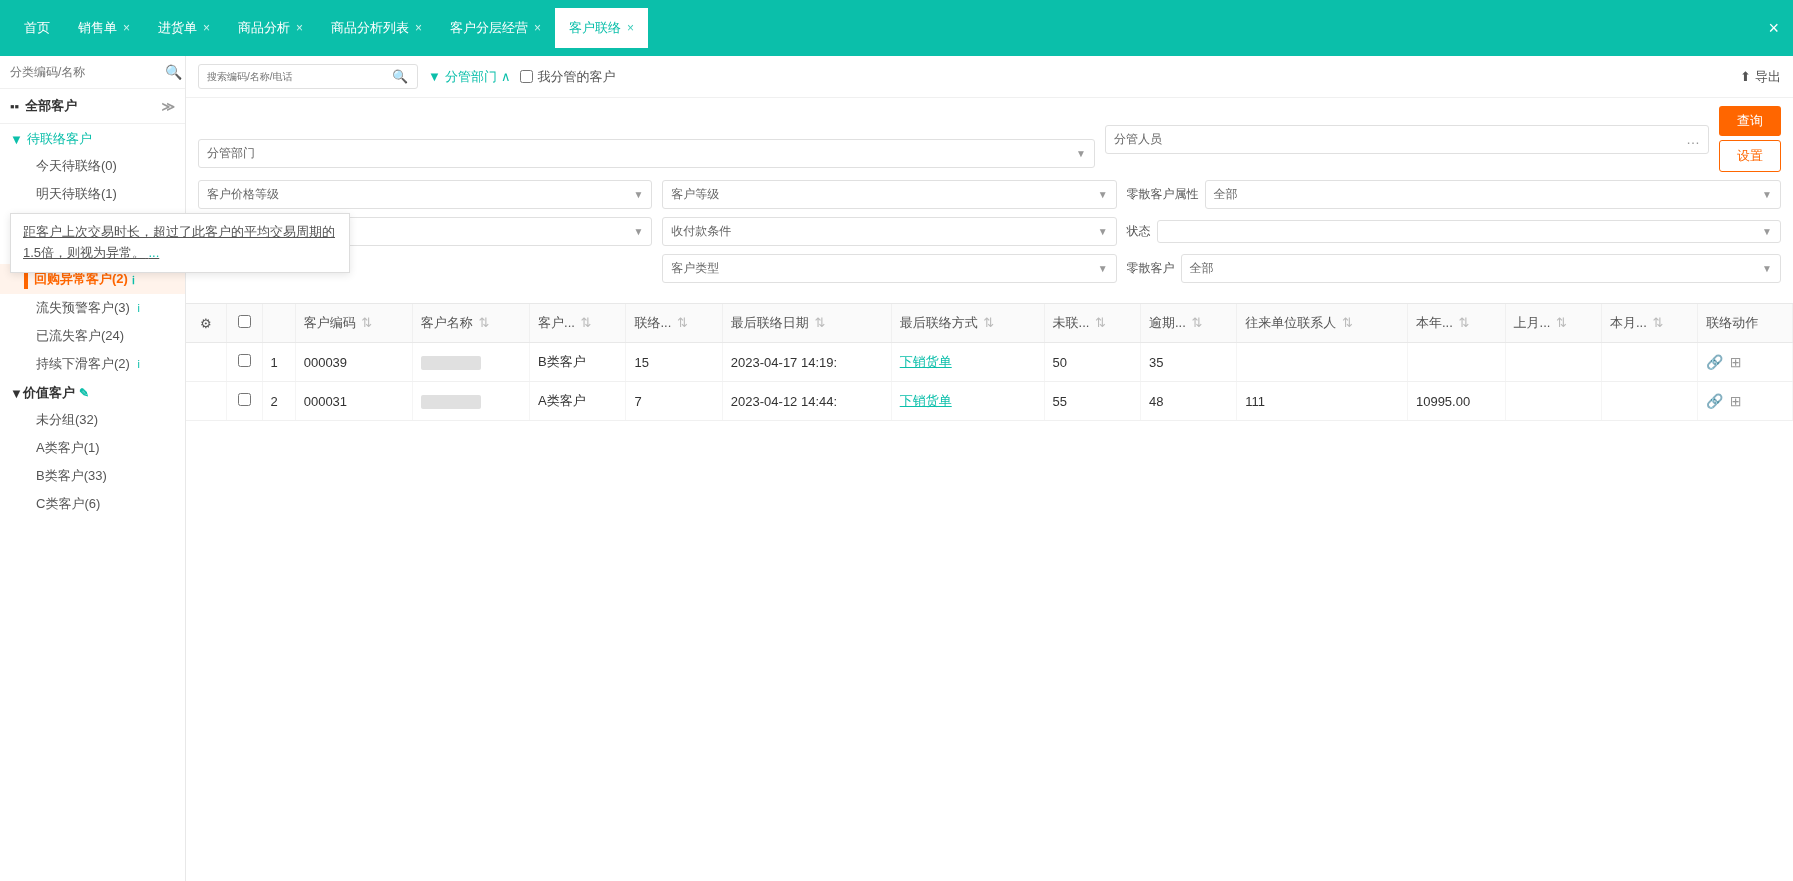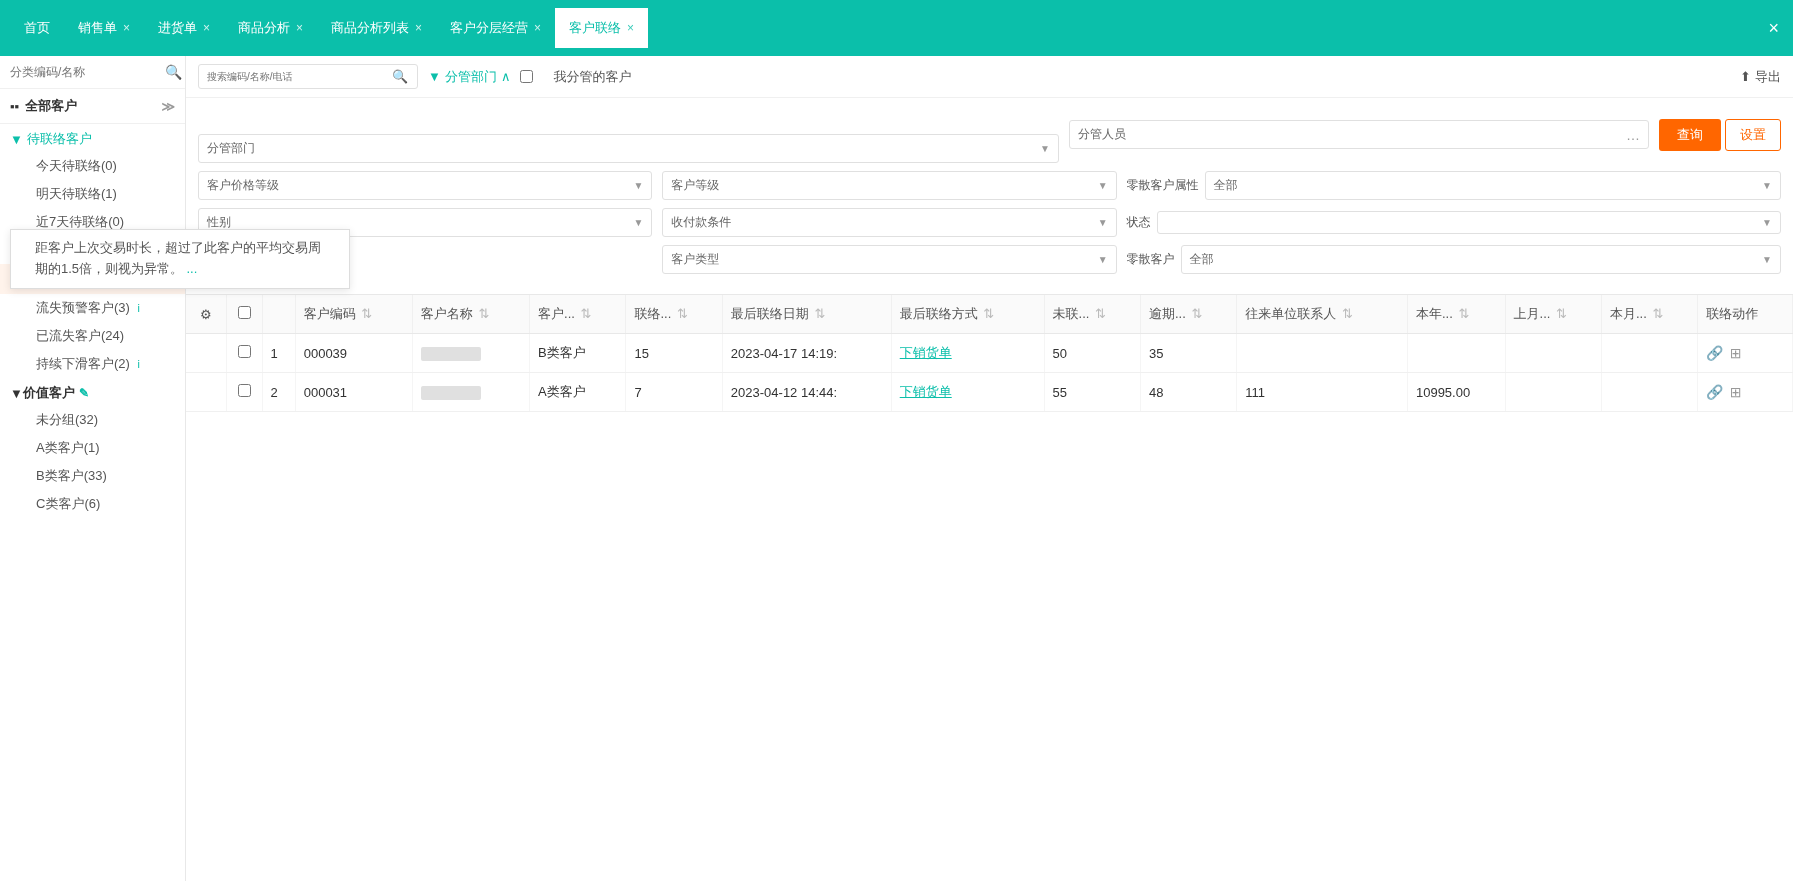--- a/index.html
+++ b/index.html
@@ -56,24 +56,25 @@
     }
     .sidebar-item.active { background: #fff3eb; color: #ff6600; font-weight: bold; }
     .sidebar-section-label {
       display: flex; align-items: center; padding: 6px 10px 4px 10px;
       color: #333; font-size: 12px; cursor: pointer; font-weight: bold;
     }
     .sidebar-edit-icon { color: #0bbfaa; margin-left: 4px; font-size: 12px; }
 
     
     .tooltip-box {
-      position: absolute; left: 10px; top: 229px; z-index: 100;
-      background: #fff; border: 1px solid #ddd; padding: 8px 24px;
+      position: absolute; left: 10px; top: 213px; z-index: 100;
+      background: #fff; border: 1px solid #ddd; padding: 8px 12px;
       font-size: 12px; color: #555; max-width: 340px; line-height: 1.6;
       box-shadow: 0 2px 8px rgba(0,0,0,0.1);
+      text-decoration: underline;
     }
 
     
     .content-area {
       flex: 1; display: flex; flex-direction: column; overflow: hidden;
     }
 
     
     .filter-bar {
       background: #fff; padding: 8px 12px;
@@ -82,21 +83,21 @@
     }
     .filter-search {
       display: flex; align-items: center; border: 1px solid #e0e0e0;
       border-radius: 3px; padding: 4px 8px; min-width: 220px;
     }
     .filter-search input { border: none; outline: none; font-size: 10px; flex: 1; color: #666; }
     .filter-search-icon { color: #999; }
     .more-conditions {
       display: flex; align-items: center; color: #0bbfaa; cursor: pointer; font-size: 12px; gap: 4px;
     }
-    .my-customer { display: flex; align-items: center; gap: 20px; font-size: 12px; color: #555; cursor: pointer; }
+    .my-customer { display: flex; align-items: center; gap: 4px; font-size: 12px; color: #555; cursor: pointer; }
     .export-btn {
       margin-left: auto; display: flex; align-items: center; gap: 4px;
       color: #555; font-size: 12px; cursor: pointer;
     }
 
     
     .adv-filter {
       background: #fff; border-bottom: 1px solid #e8e8e8;
       padding: 8px 12px;
     }
@@ -114,21 +115,21 @@
     .filter-field-dots { color: #999; font-size: 14px; margin-left: 4px; }
     .filter-inline-label { color: #555; font-size: 12px; white-space: nowrap; }
     .query-btn {
       background: #ff6600; color: #fff; border: none; border-radius: 3px;
       padding: 6px 18px; cursor: pointer; font-size: 13px; white-space: nowrap;
     }
     .setting-btn {
       background: #fff; color: #ff6600; border: 1px solid #ff6600; border-radius: 3px;
       padding: 6px 14px; cursor: pointer; font-size: 13px; white-space: nowrap;
     }
-    .btn-group { display: flex; flex-direction: row; gap: 4px; }
+    .btn-group { display: flex; flex-direction: column; gap: 4px; }
 
     
     .table-area {
       flex: 1; overflow: auto; background: #fff;
     }
     table {
       width: 100%; border-collapse: collapse; font-size: 12px;
     }
     thead tr { background: #fafafa; }
     th {

